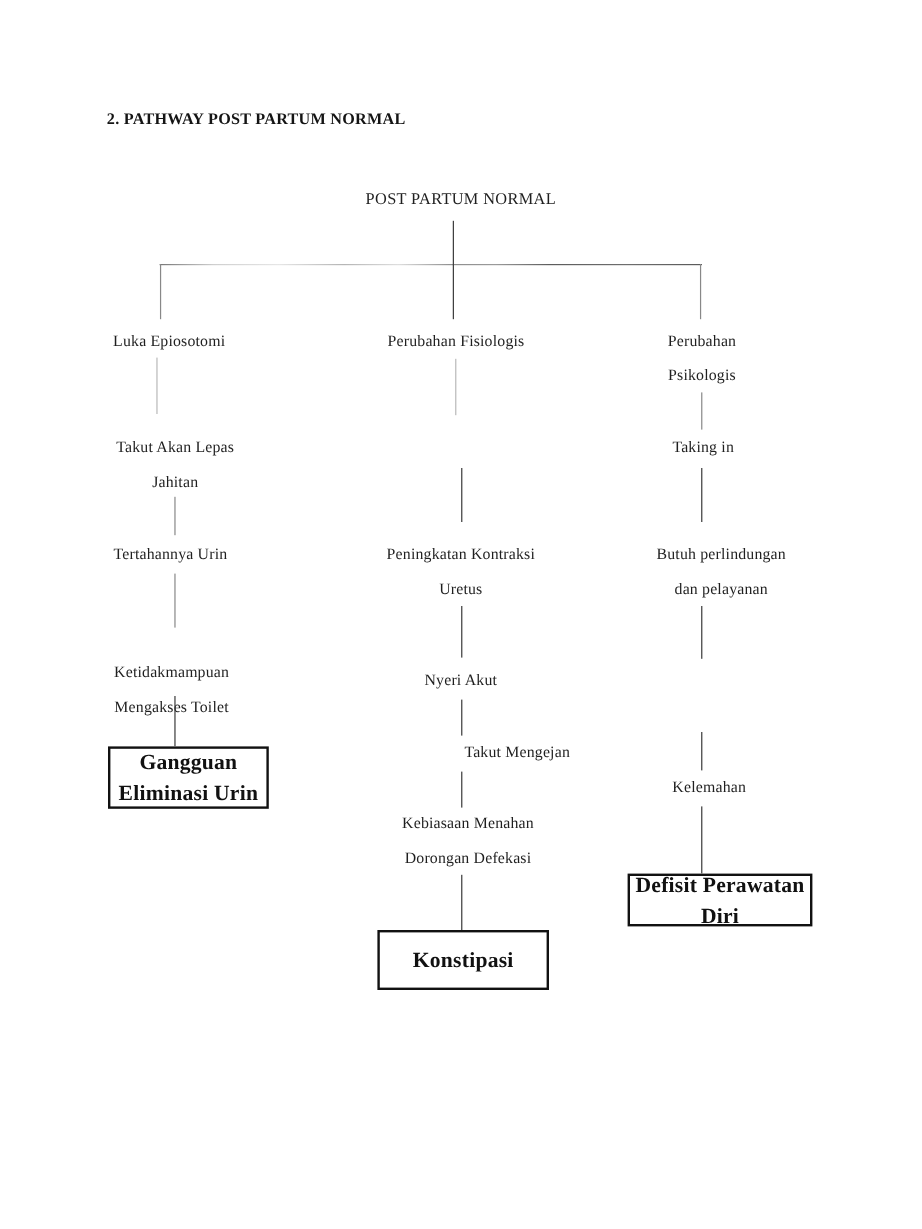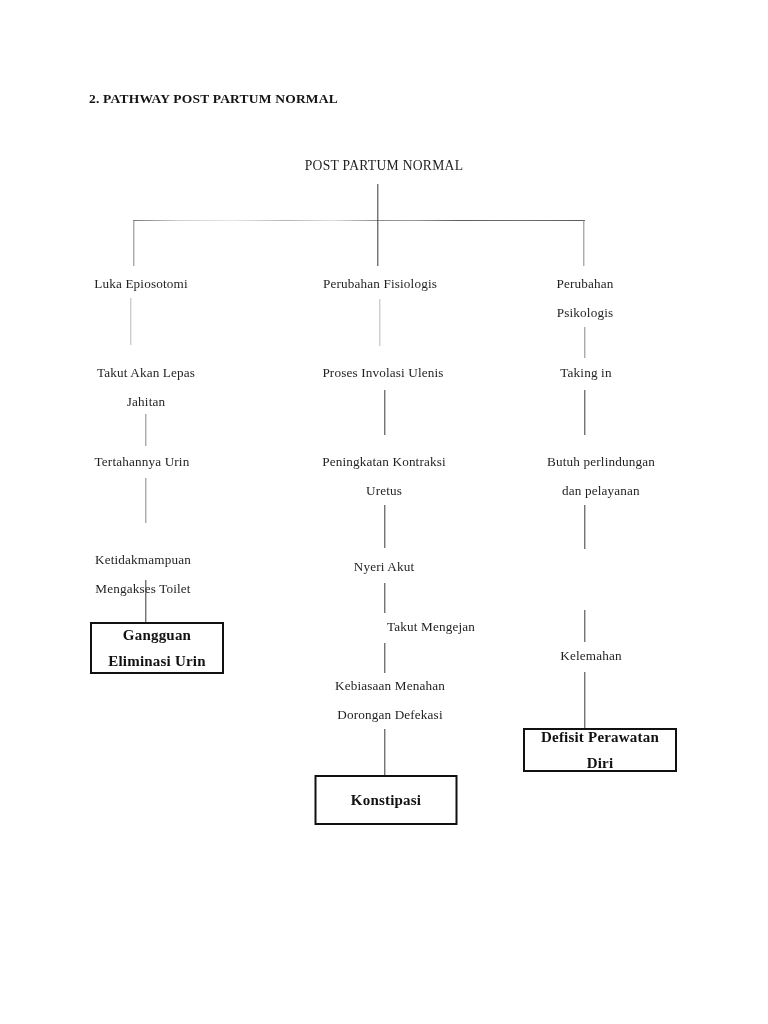--- a/index.html
+++ b/index.html
@@ -50,21 +50,21 @@
     font-size: 13.6px;
     letter-spacing: 0.3px;
   }
 
   
   .boxnode {
     position: absolute;
     box-sizing: border-box;
     border: 2.2px solid #111111;
     background: #ffffff;
-    font-size: 15px;
+    font-size: 18px;
     font-weight: bold;
     line-height: 26px;
     color: #111111;
     text-align: center;
     white-space: pre-line;
     transform: translateX(-50%);
     display: flex;
     align-items: center;
     justify-content: center;
     letter-spacing: 0.2px;
@@ -135,21 +135,20 @@
 
   <div class="vline dark" style="left:146px; top:580px; height:42px;"></div>
 
   <div class="boxnode" style="left:157px; top:622px; width:134px; height:52px;">Gangguan
 Eliminasi Urin</div>
 
   <div class="node" style="left:380px; top:269px;">Perubahan Fisiologis</div>
 
   <div class="vline faint" style="left:380px; top:299px; height:47px;"></div>
 
-  <div class="node" style="left:383px; top:358px;">Proses Involasi Ulenis</div>
 
   <div class="vline dark" style="left:385px; top:390px; height:45px;"></div>
 
   <div class="node" style="left:384px; top:447px;">Peningkatan Kontraksi
 Uretus</div>
 
   <div class="vline dark" style="left:385px; top:505px; height:43px;"></div>
 
   <div class="node" style="left:384px; top:552px;">Nyeri Akut</div>
 

